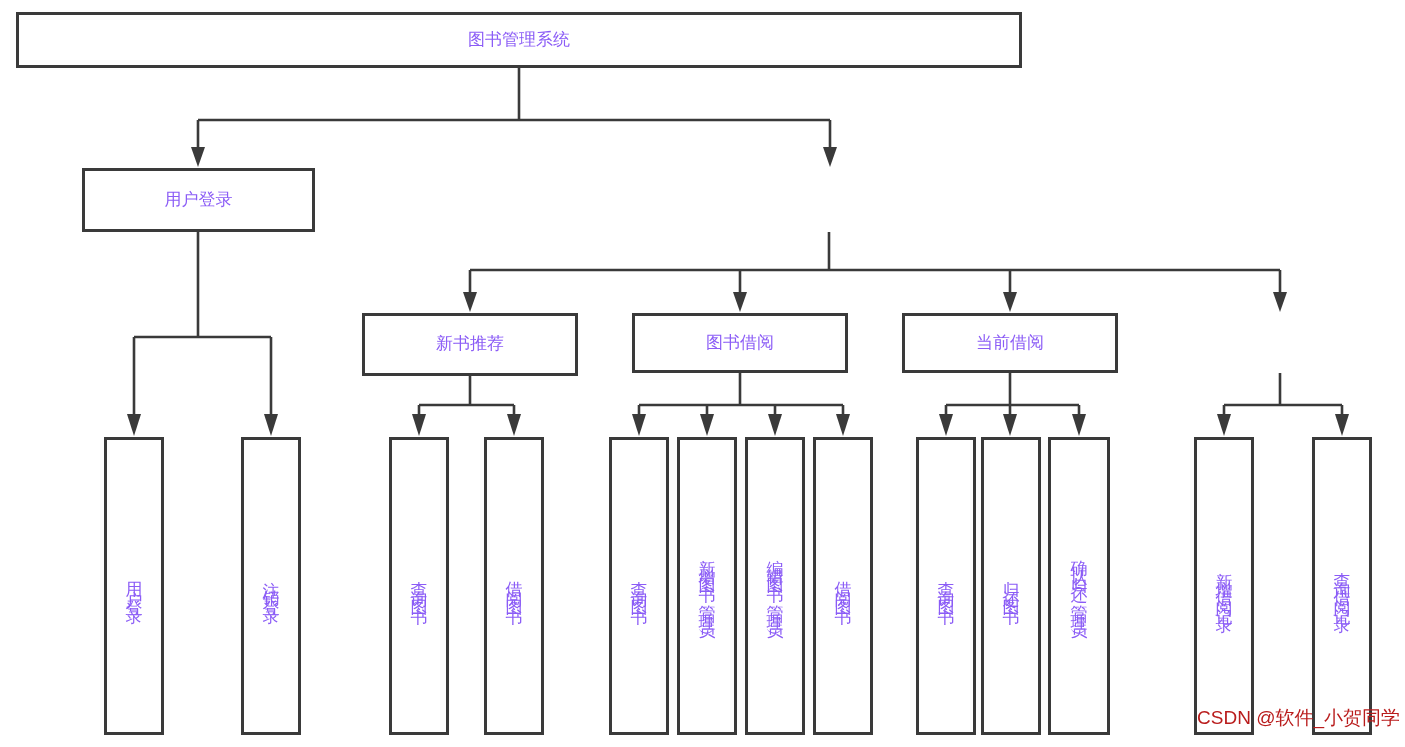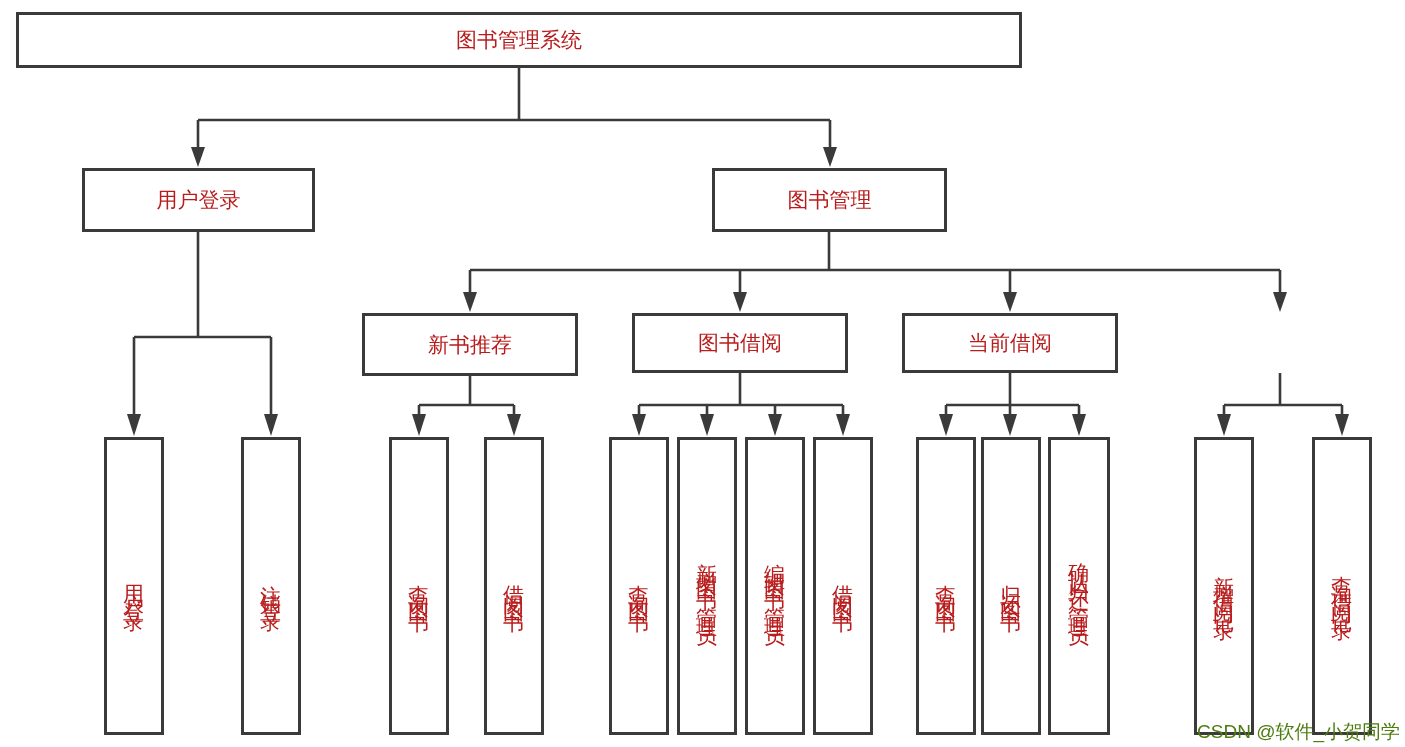--- a/index.html
+++ b/index.html
@@ -5,30 +5,30 @@
   html,body{margin:0;padding:0;background:#ffffff;}
   .canvas{
     position:relative;width:1405px;height:747px;background:#ffffff;
     font-family:"Liberation Sans","DejaVu Sans",sans-serif;overflow:hidden;
   }
   .connectors{position:absolute;left:0;top:0;z-index:1;}
   .node{
     position:absolute;box-sizing:border-box;z-index:2;
     display:flex;align-items:center;justify-content:center;
     border:3px solid #3a3a3a;background:#ffffff;
-    color:#b91c1c;font-size:21px;text-align:center;line-height:1.2;
+    color:#8b5cf6;font-size:17px;text-align:center;line-height:1.2;
   }
   .node.v{
     writing-mode:vertical-rl;
     letter-spacing:9px;
     line-height:1;
   }
   .watermark{
-    position:absolute;right:5px;bottom:2px;z-index:3;
-    font-size:19px;color:#4d7c0f;white-space:nowrap;margin-top:15px;
+    position:absolute;right:5px;bottom:16px;z-index:3;
+    font-size:19px;color:#b91c1c;white-space:nowrap;margin-top:15px;
   }
 </style>
 </head>
 <body>
 
 <div class="canvas">
 
   <svg class="connectors" width="1405" height="747" aria-hidden="true">
     <g stroke="#3a3a3a" stroke-width="2.6" fill="none">
 
@@ -94,21 +94,20 @@
       <polygon points="1010,436 1003,414 1017,414"></polygon>
       <polygon points="1079,436 1072,414 1086,414"></polygon>
       <polygon points="1224,436 1217,414 1231,414"></polygon>
       <polygon points="1342,436 1335,414 1349,414"></polygon>
     </g>
   </svg>
 
   <div class="node" style="left:16px;top:12px;width:1006px;height:56px">图书管理系统</div>
 
   <div class="node" style="left:82px;top:168px;width:233px;height:64px">用户登录</div>
-  <div class="node" style="left:712px;top:168px;width:235px;height:64px">图书管理</div>
 
   <div class="node" style="left:362px;top:313px;width:216px;height:63px">新书推荐</div>
   <div class="node" style="left:902px;top:313px;width:216px;height:60px">当前借阅</div>
   <div class="node" style="left:632px;top:313px;width:216px;height:60px">图书借阅</div>
 
   <div class="node v" style="left:104px;top:437px;width:60px;height:298px">用户登录</div>
   <div class="node v" style="left:241px;top:437px;width:60px;height:298px">注销登录</div>
 
   <div class="node v" style="left:389px;top:437px;width:60px;height:298px">查询图书</div>
   <div class="node v" style="left:484px;top:437px;width:60px;height:298px">借阅图书</div>

